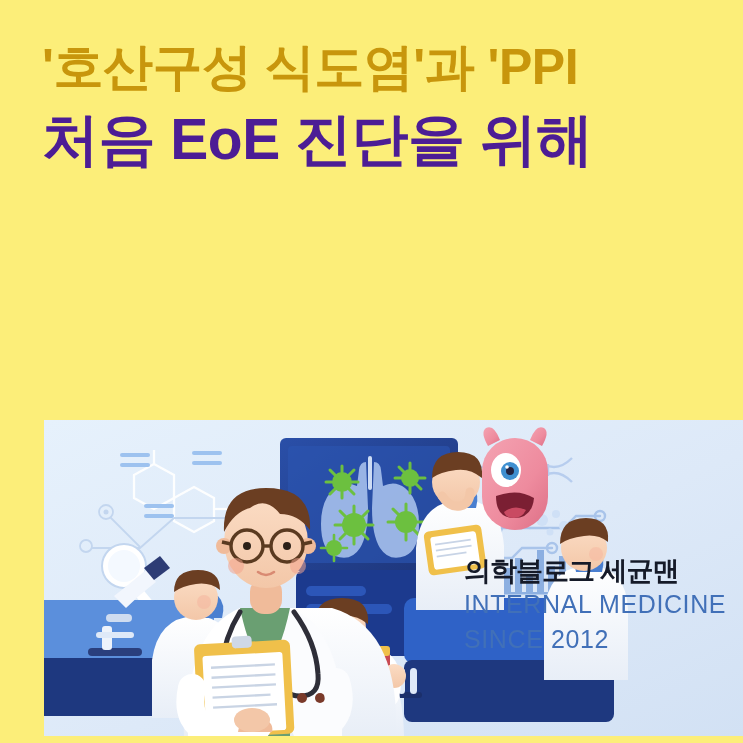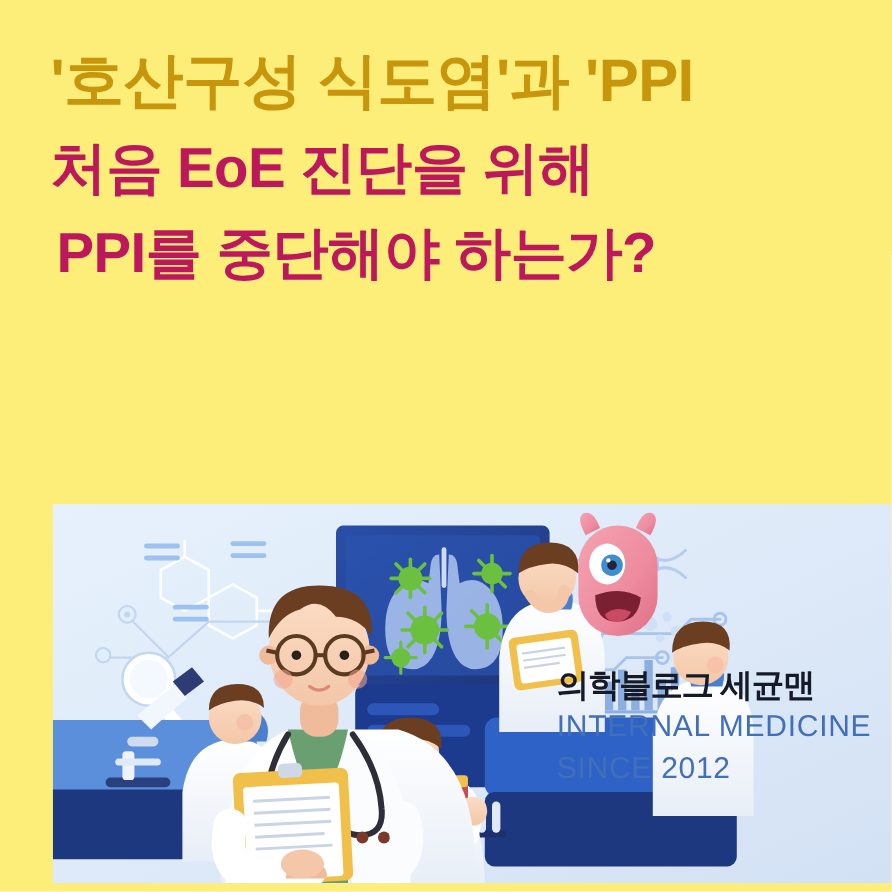--- a/index.html
+++ b/index.html
@@ -35,22 +35,22 @@
     letter-spacing: -0.5px;
     white-space: nowrap;
   }
   .headline-primary {
     color: #C8960C;
     font-size: 50px;
     line-height: 66px;
     padding-left: 42px;
   }
   .headline-secondary {
-    color: #be185d;
-    font-size: 47px;
+    color: #4c1d95;
+    font-size: 57px;
     line-height: 63px;
     padding-left: 42px;
     padding-top: 8px;
   }
   .headline-secondary.indent {
     padding-left: 47px;
   }
 
   
   #illustration-panel {
@@ -70,21 +70,20 @@
   }
 </style>
 </head>
 <body>
 
 <div id="card" style="background: rgb(252, 238, 121);">
 
   <div id="headline-block">
     <div class="title-line headline-primary">'호산구성 식도염'과 'PPI</div>
     <div class="title-line headline-secondary">처음 EoE 진단을 위해</div>
-    <div class="title-line headline-secondary indent">PPI를 중단해야 하는가?</div>
   </div>
 
   <div id="illustration-panel">
     <svg id="illu-svg" viewBox="0 0 699 316" xmlns="http://www.w3.org/2000/svg">
       <defs>
         <linearGradient id="bgGrad" x1="0" y1="0" x2="1" y2="1">
           <stop offset="0%" stop-color="#e6f1fc"></stop>
           <stop offset="55%" stop-color="#dde9f8"></stop>
           <stop offset="100%" stop-color="#d2e1f4"></stop>
         </linearGradient>

